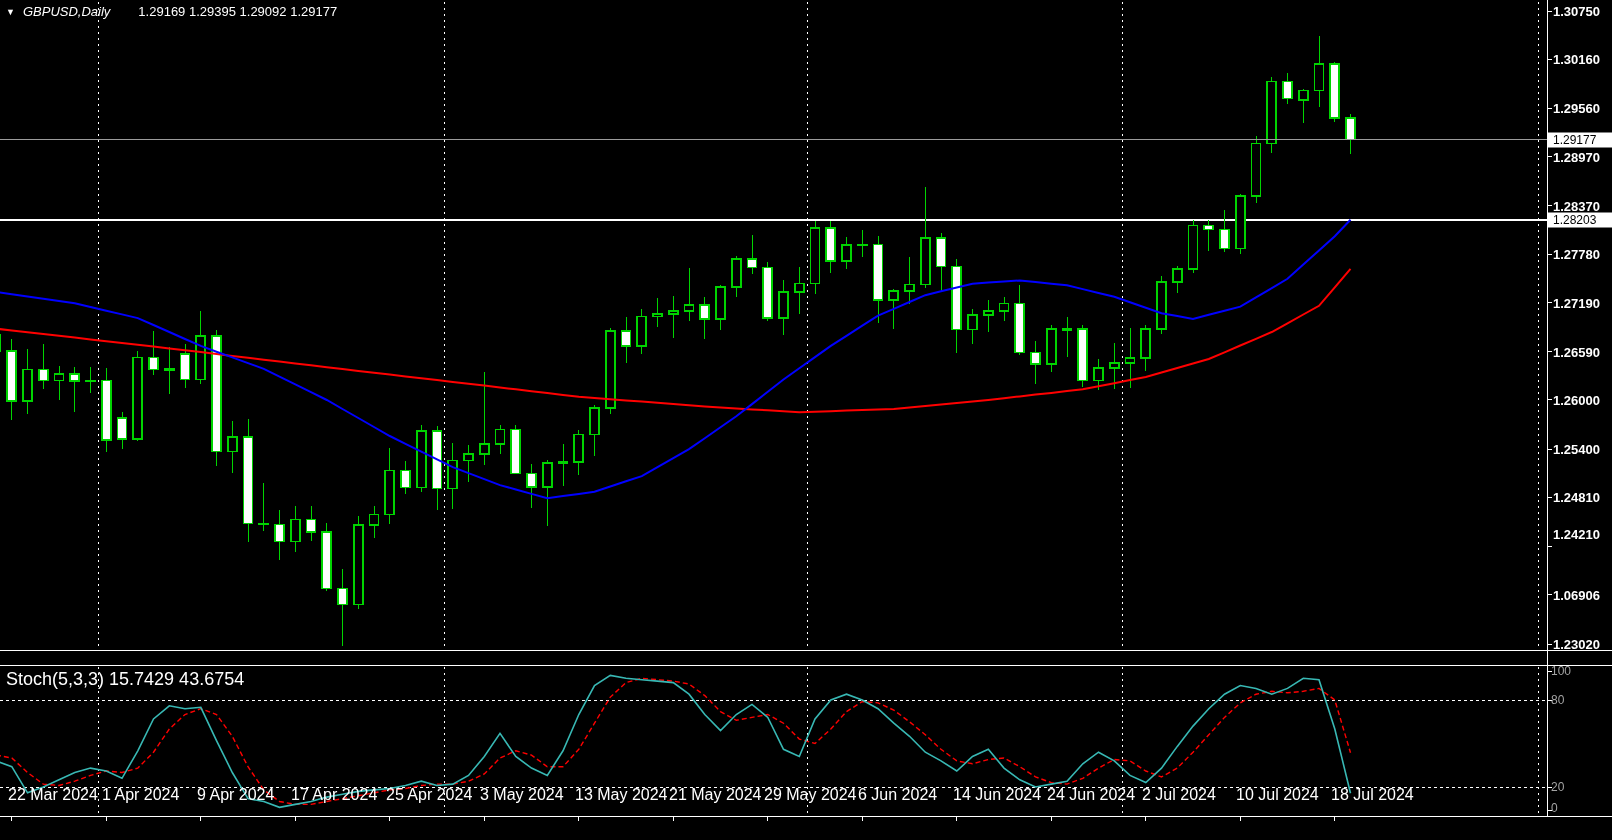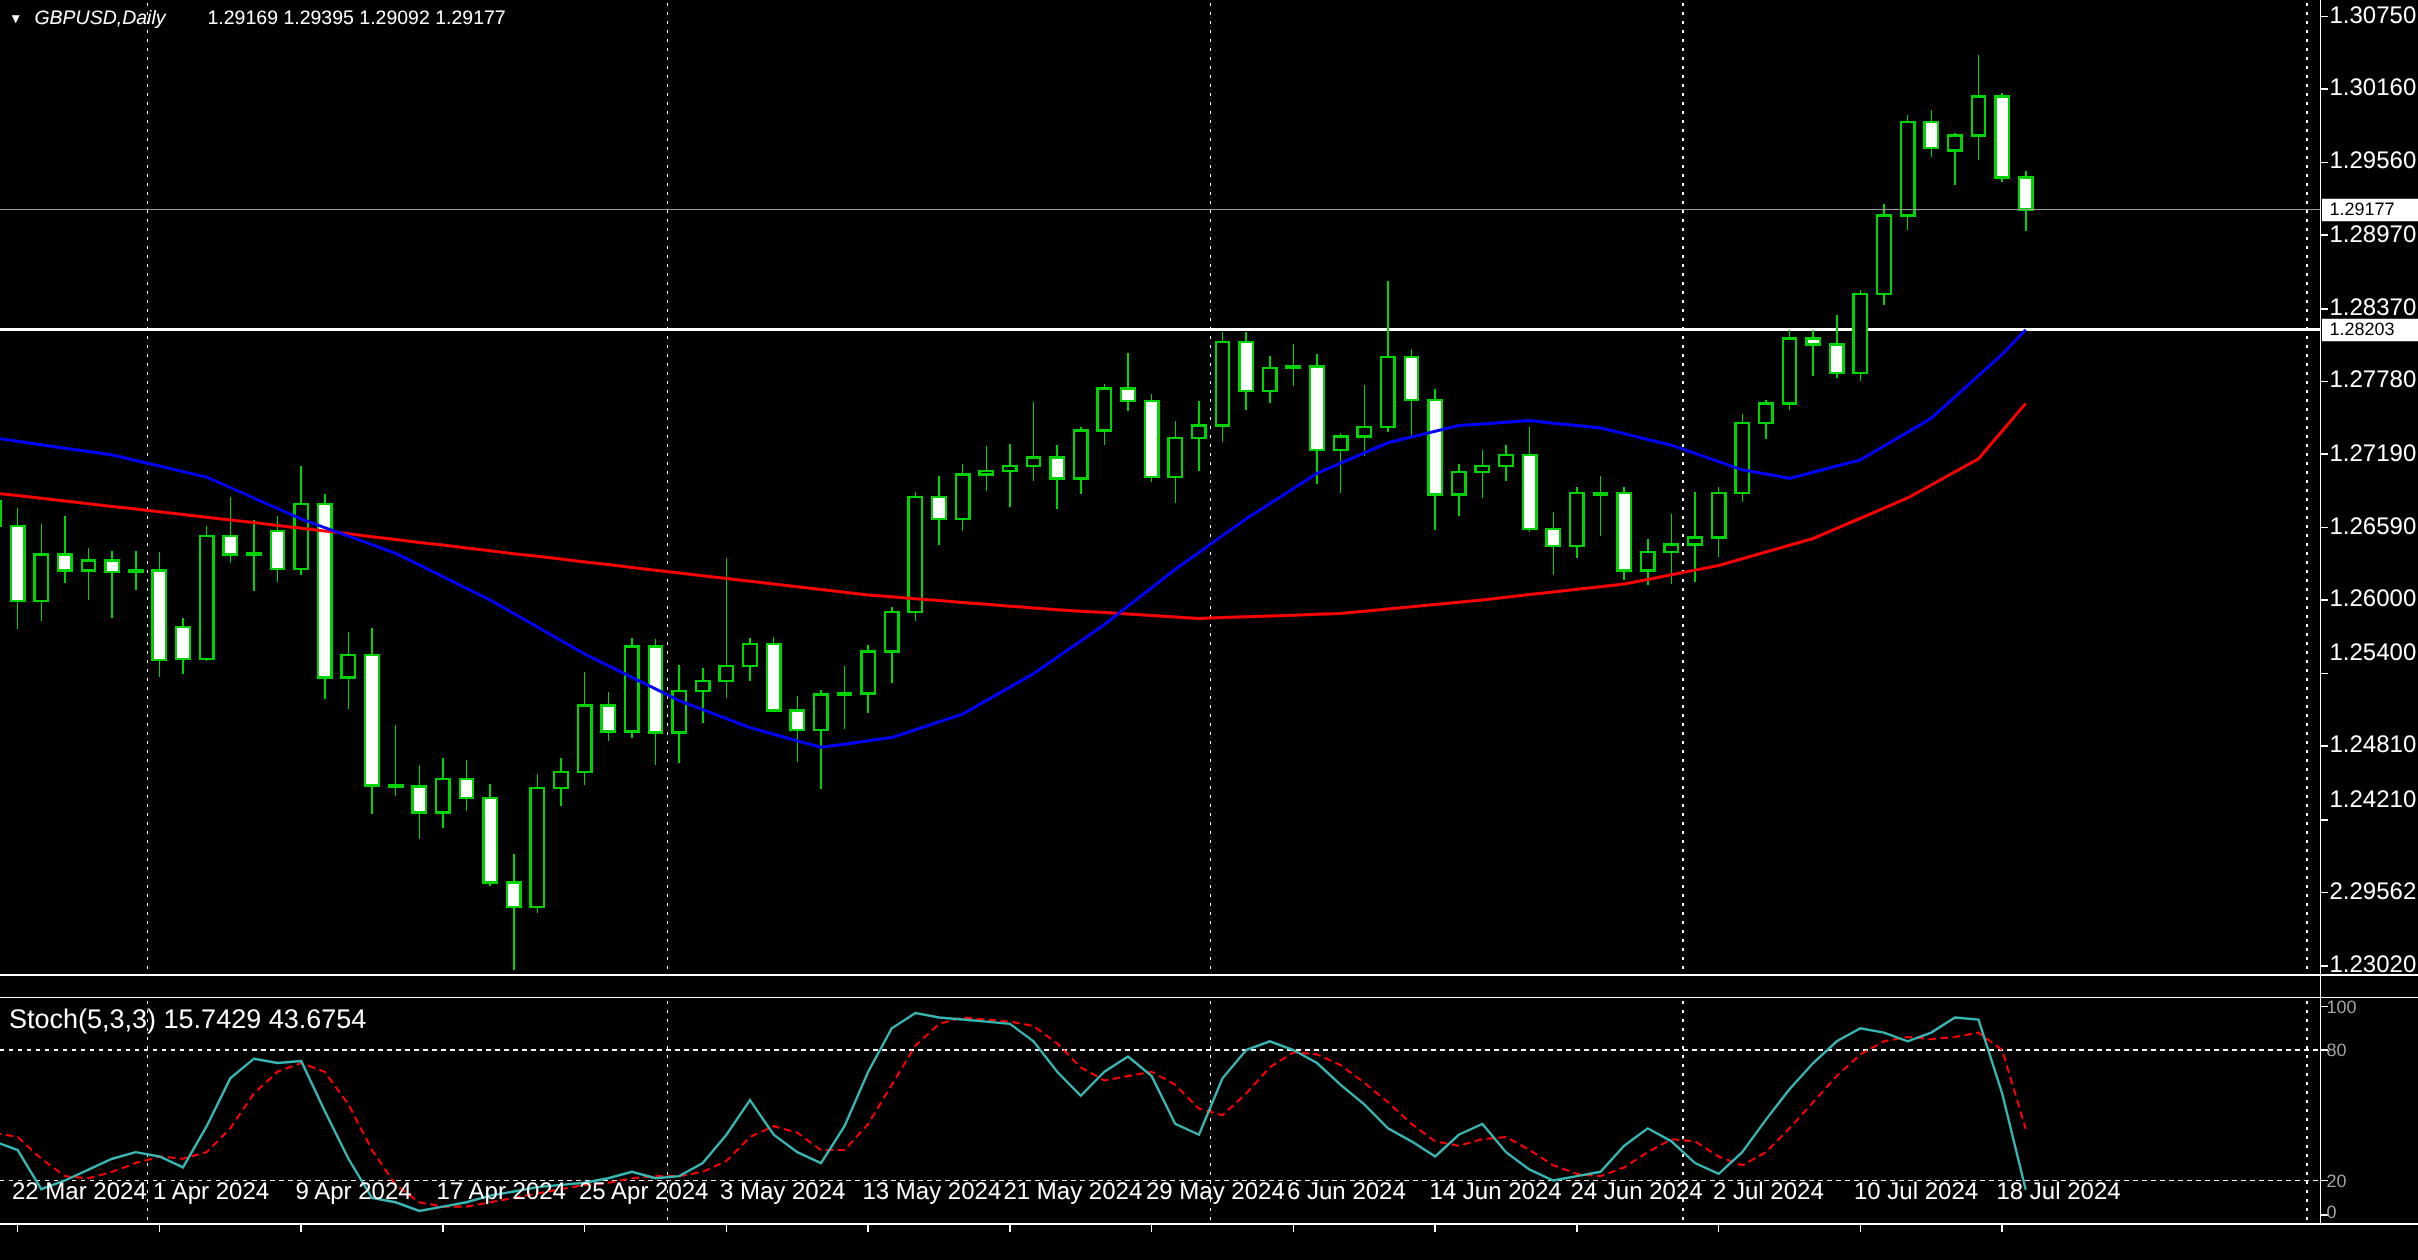--- a/index.html
+++ b/index.html
@@ -6,21 +6,21 @@
   .terminal{
     position:relative;width:1612px;height:840px;background:#000;
     font-family:"Liberation Sans",sans-serif;overflow:hidden;
   }
   .terminal svg{position:absolute;left:0;top:0;}
   .overlay{position:absolute;color:#fff;font-size:13px;white-space:nowrap;z-index:5;}
   .hdr{left:6px;top:4px;display:flex;align-items:center;}
   .hdr .mark{font-size:9px;margin-right:8px;color:#fff;}
   .hdr .ttl{margin-right:28px;font-style:italic;}
   .ind-label{left:6px;top:669px;font-size:18px;}
-  .axis-label{position:absolute;left:1553px;color:#fff;font-size:16px;transform:translateY(-50%);z-index:4;}
+  .axis-label{position:absolute;left:1553px;color:#fff;font-size:13px;transform:translateY(-50%);z-index:4;font-weight:bold;}
   .price-tag{position:absolute;left:1548px;width:64px;height:15px;background:#fff;color:#000;
     font-size:12px;line-height:15px;padding-left:5px;transform:translateY(-50%);z-index:6;}
   .stoch-label{position:absolute;left:1551px;color:#a3a3a3;font-size:12px;transform:translateY(-50%);z-index:4;}
   .date-label{position:absolute;color:#fff;font-size:16px;top:786px;z-index:4;}
 </style>
 </head>
 <body>
 
 <div class="terminal">
   <svg id="chart-svg" width="1612" height="840">
@@ -269,24 +269,24 @@
   <div id="labels-layer">
       <div class="axis-label" style="top:11px">1.30750</div>
       <div class="axis-label" style="top:59px">1.30160</div>
       <div class="axis-label" style="top:108px">1.29560</div>
       <div class="axis-label" style="top:157px">1.28970</div>
       <div class="axis-label" style="top:206px">1.28370</div>
       <div class="axis-label" style="top:254px">1.27780</div>
       <div class="axis-label" style="top:303px">1.27190</div>
       <div class="axis-label" style="top:352px">1.26590</div>
       <div class="axis-label" style="top:400px">1.26000</div>
-      <div class="axis-label" style="top:436px">1.25400</div>
+      <div class="axis-label" style="top:449px">1.25400</div>
       <div class="axis-label" style="top:497px">1.24810</div>
       <div class="axis-label" style="top:534px">1.24210</div>
-      <div class="axis-label" style="top:595px">2.29562</div>
+      <div class="axis-label" style="top:595px">1.06906</div>
       <div class="axis-label" style="top:644px">1.23020</div>
       <div class="price-tag" style="top:140px">1.29177</div>
       <div class="price-tag" style="top:220px">1.28203</div>
       <div class="stoch-label" style="top:671px">100</div>
       <div class="stoch-label" style="top:700px">80</div>
       <div class="stoch-label" style="top:787px">20</div>
       <div class="stoch-label" style="top:808px">0</div>
       <div class="date-label" style="left:8px">22 Mar 2024</div>
       <div class="date-label" style="left:102px">1 Apr 2024</div>
       <div class="date-label" style="left:197px">9 Apr 2024</div>

